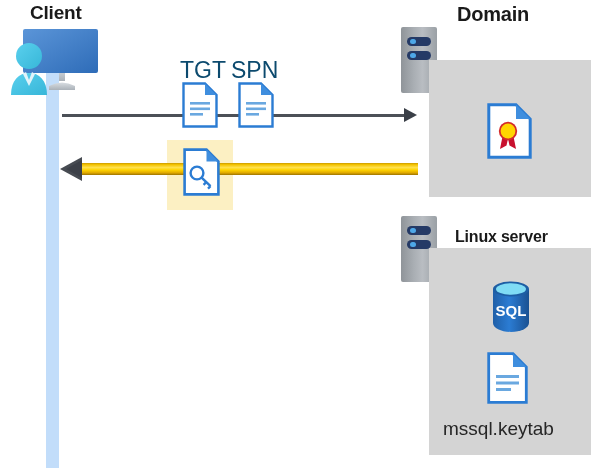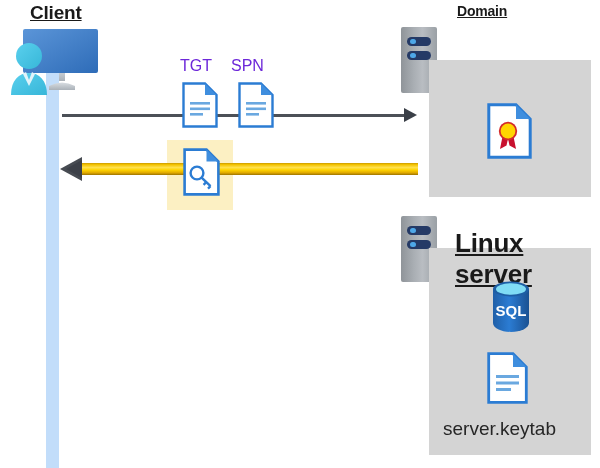--- a/index.html
+++ b/index.html
@@ -20,25 +20,24 @@
     background:#c2ddfa;
   }
 
   
   .title{
     position:absolute;
     font-weight:bold;
     color:#1a1a1a;
     letter-spacing:-0.2px;
     line-height:1.18;
-    text-decoration:underline;
   }
   #client-title{left:30px;top:2px;font-size:19px;}
-  #dc-title{left:457px;top:3px;font-size:14px;width:130px;}
-  #linux-title{left:455px;top:228px;font-size:26px;}
+  #dc-title{left:457px;top:3px;font-size:20px;width:130px;}
+  #linux-title{left:455px;top:228px;font-size:16px;}
 
   
   .panel{position:absolute;background:#d4d4d4;}
   #dc-panel{left:429px;top:60px;width:162px;height:137px;}
   #linux-panel{left:429px;top:248px;width:162px;height:207px;}
 
   
   .server{position:absolute;width:36px;height:66px;
     background:linear-gradient(90deg,#8f9499 0%,#a9aeb3 35%,#b9bdc2 60%,#9aa0a5 100%);
     border-radius:2px;}
@@ -86,21 +85,21 @@
   }
 
   
   #highlight{
     position:absolute;left:167px;top:140px;width:66px;height:70px;
     background:#fcf0c3;
   }
 
   
   .doc-label{
-    position:absolute;font-size:16px;color:#6d28d9;
+    position:absolute;font-size:23px;color:#0c4a6e;
   }
   #tgt-label{left:180px;top:57px;}
   #spn-label{left:231px;top:57px;}
   #keytab-label{left:443px;top:418px;font-size:19px;color:#262626;}
 
   
   .doc{position:absolute;}
   #tgt-doc{left:182px;top:82px;}
   #spn-doc{left:238px;top:82px;}
   #key-doc{left:183px;top:148px;}
@@ -239,15 +238,15 @@
   </svg>
 
   <svg class="doc" id="keytab-doc" width="41" height="52" viewBox="0 0 41 52">
     <path d="M1.7 1.7 H26 L39.3 15 V50.3 H1.7 Z" fill="#ffffff" stroke="#2b7cd3" stroke-width="2.8"></path>
     <path d="M26 1.7 L39.3 15 H26 Z" fill="#3f8ede"></path>
     <rect x="9" y="23" width="23" height="3" fill="#6aa8e0"></rect>
     <rect x="9" y="29.5" width="23" height="3" fill="#6aa8e0"></rect>
     <rect x="9" y="36" width="15" height="3" fill="#6aa8e0"></rect>
   </svg>
 
-  <div class="doc-label" id="keytab-label">server.keytab</div>
+  <div class="doc-label" id="keytab-label">mssql.keytab</div>
 
 </div>
 
 </body></html>

